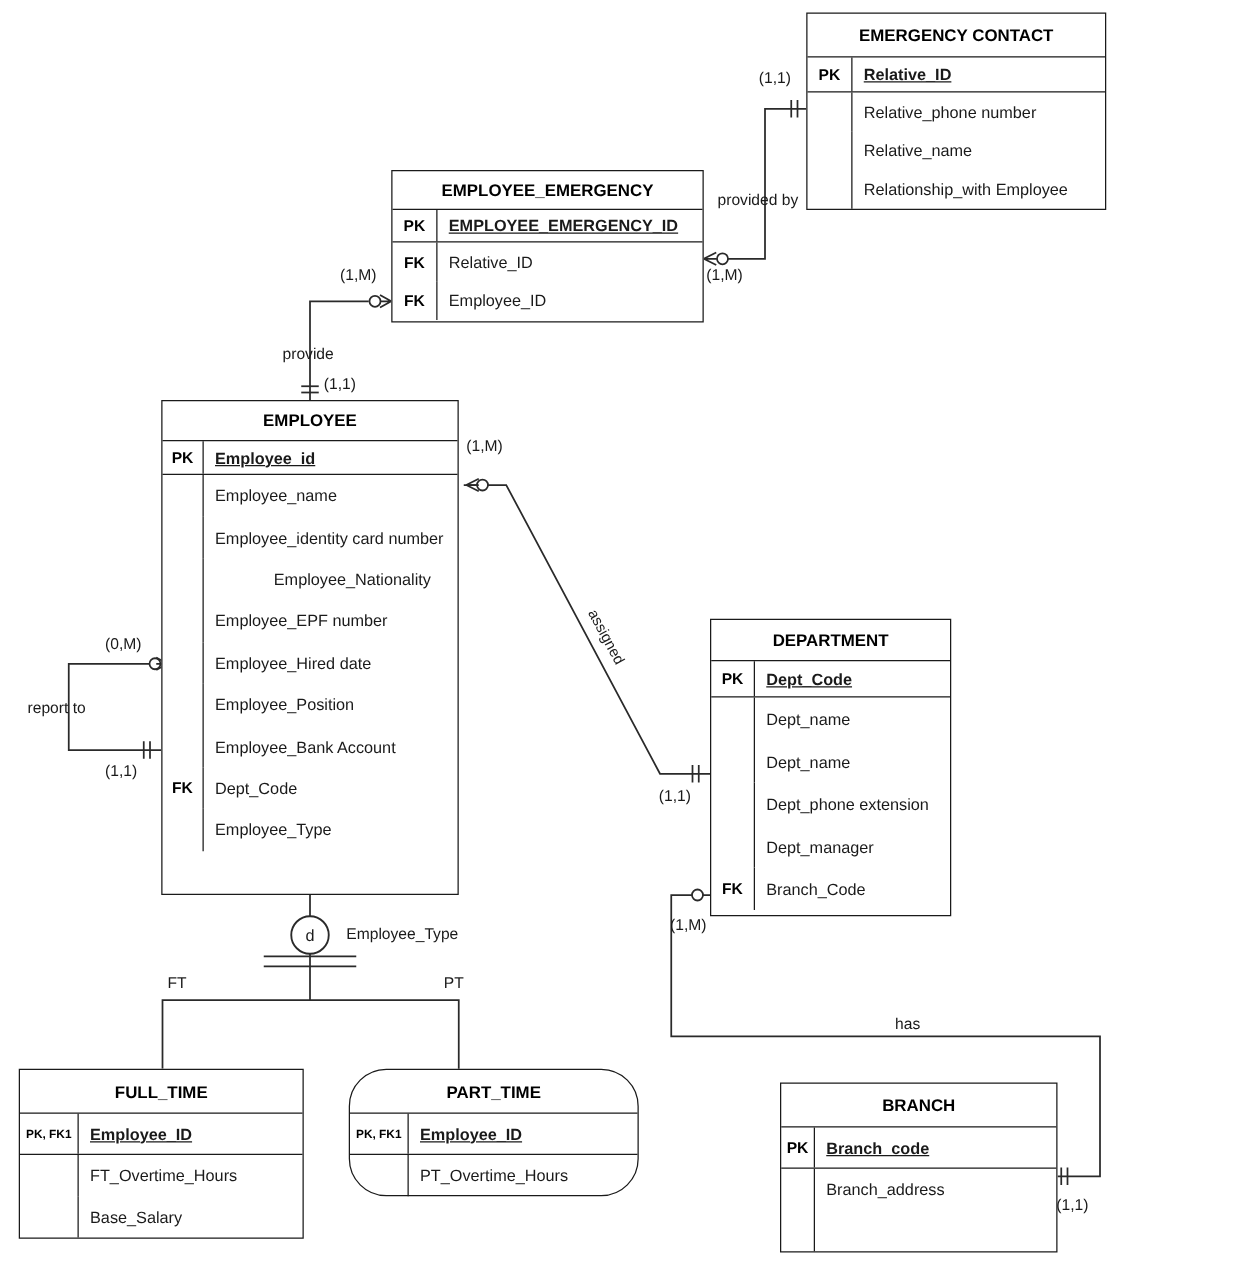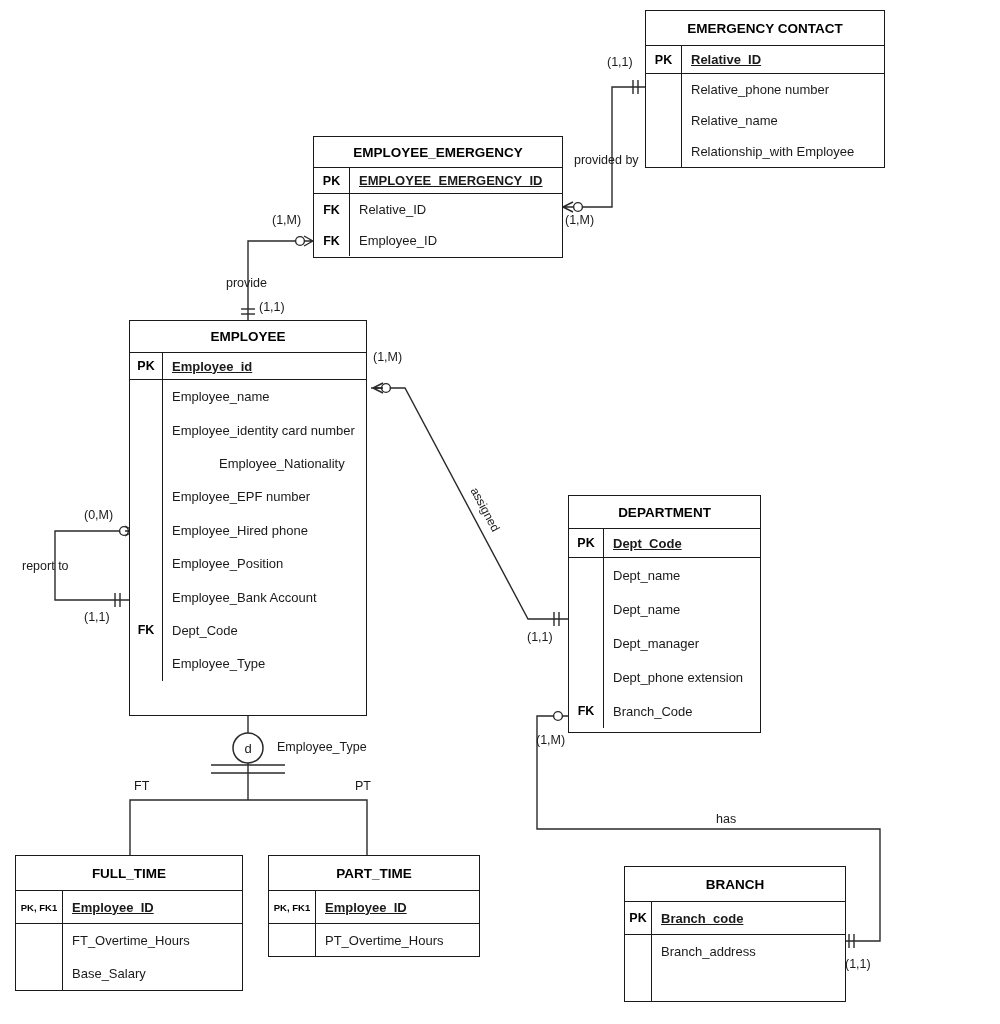--- a/index.html
+++ b/index.html
@@ -243,21 +243,21 @@
     <div class="attr-row" style="height:33.4px;gap:47px;">
       <div class="key-cell" style="width:33px;"></div>
       <div class="name-cell">Employee_Nationality</div>
     </div>
     <div class="attr-row" style="height:33.4px;">
       <div class="key-cell" style="width:33px;"></div>
       <div class="name-cell">Employee_EPF number</div>
     </div>
     <div class="attr-row" style="height:33.4px;">
       <div class="key-cell" style="width:33px;"></div>
-      <div class="name-cell">Employee_Hired phone</div>
+      <div class="name-cell">Employee_Hired date</div>
     </div>
     <div class="attr-row" style="height:33.4px;">
       <div class="key-cell" style="width:33px;"></div>
       <div class="name-cell">Employee_Position</div>
     </div>
     <div class="attr-row" style="height:33.4px;">
       <div class="key-cell" style="width:33px;"></div>
       <div class="name-cell">Employee_Bank Account</div>
     </div>
     <div class="attr-row" style="height:33.4px;">
@@ -279,25 +279,25 @@
     <div class="attr-row" style="height:34px;">
       <div class="key-cell" style="width:35px;"></div>
       <div class="name-cell">Dept_name</div>
     </div>
     <div class="attr-row" style="height:34px;">
       <div class="key-cell" style="width:35px;"></div>
       <div class="name-cell">Dept_name</div>
     </div>
     <div class="attr-row" style="height:34px;">
       <div class="key-cell" style="width:35px;"></div>
+      <div class="name-cell">Dept_phone extension</div>
+    </div>
+    <div class="attr-row" style="height:34px;">
+      <div class="key-cell" style="width:35px;"></div>
       <div class="name-cell">Dept_manager</div>
-    </div>
-    <div class="attr-row" style="height:34px;">
-      <div class="key-cell" style="width:35px;"></div>
-      <div class="name-cell">Dept_phone extension</div>
     </div>
     <div class="attr-row" style="height:34px;">
       <div class="key-cell" style="width:35px;">FK</div>
       <div class="name-cell">Branch_Code</div>
     </div>
   </div>
 
   <div class="entity" style="left:15px; top:855px; width:228px; height:136px;">
     <div class="entity-title" style="height:35px;">FULL_TIME</div>
     <div class="attr-row pk-row" style="height:33px;">
@@ -307,21 +307,21 @@
     <div class="attr-row" style="height:33px;">
       <div class="key-cell small" style="width:47px;"></div>
       <div class="name-cell">FT_Overtime_Hours</div>
     </div>
     <div class="attr-row" style="height:33px;">
       <div class="key-cell small" style="width:47px;"></div>
       <div class="name-cell">Base_Salary</div>
     </div>
   </div>
 
-  <div class="entity" style="left:268px; top:855px; width:212px; height:102px;">
+  <div class="entity" style="left:279px; top:855px; width:232px; height:102px;border-radius:30px;">
     <div class="entity-title" style="height:35px;">PART_TIME</div>
     <div class="attr-row pk-row" style="height:33px;">
       <div class="key-cell small" style="width:47px;">PK, FK1</div>
       <div class="name-cell pk-name">Employee_ID</div>
     </div>
     <div class="attr-row" style="height:33px;">
       <div class="key-cell small" style="width:47px;"></div>
       <div class="name-cell">PT_Overtime_Hours</div>
     </div>
   </div>

